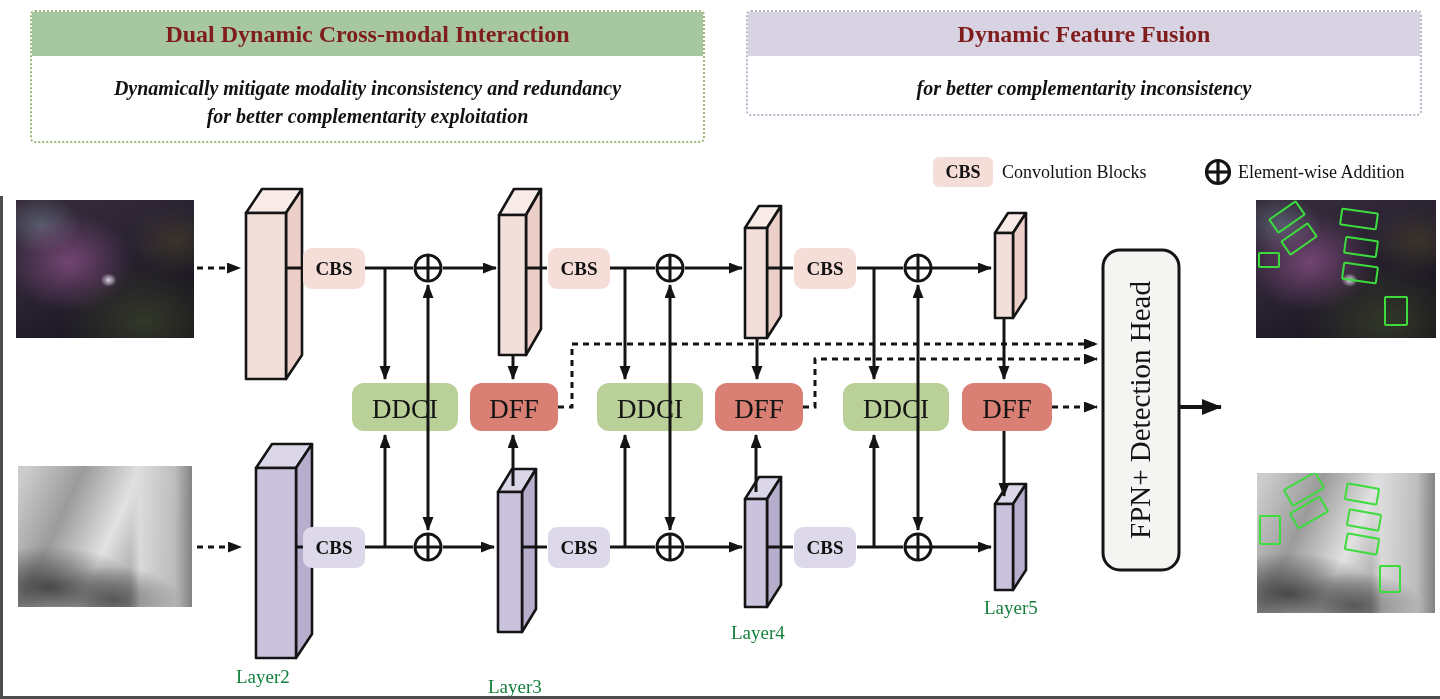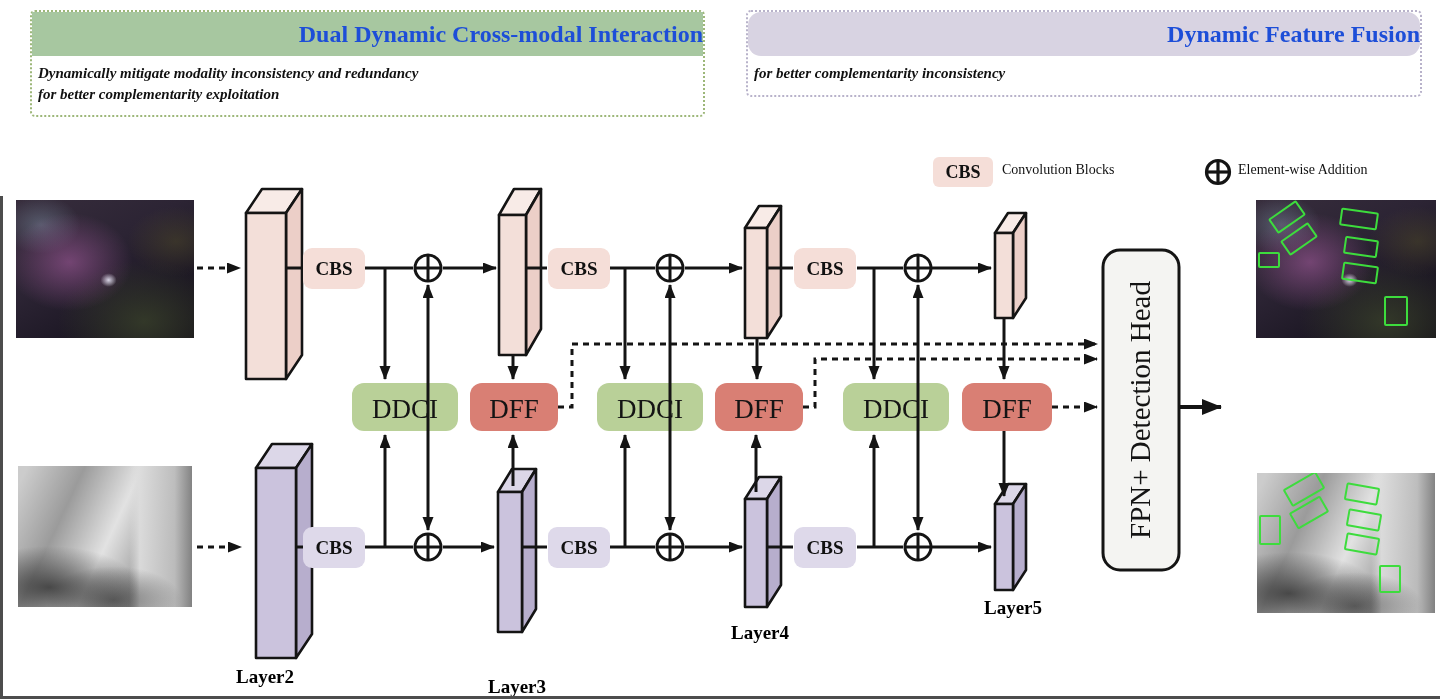--- a/index.html
+++ b/index.html
@@ -2,28 +2,28 @@
 <html><head>
 <meta charset="utf-8">
 <style>
   html,body{margin:0;padding:0;background:#ffffff;}
   #canvas{position:relative;width:1440px;height:699px;background:#ffffff;overflow:hidden;
           font-family:"Liberation Serif",serif;color:#111;}
   
   .panel{position:absolute;top:10px;background:#ffffff;border-radius:5px;}
   .panel-green{left:30px;width:671px;border:2.5px dotted #9db779;}
   .panel-purple{left:746px;width:672px;border:2.5px dotted #b8b2ca;}
-  .panel-header{text-align:right;font-weight:bold;font-size:24px;padding:9px 0 8px;color:#1d4ed8;}
+  .panel-header{text-align:center;font-weight:bold;font-size:24px;padding:9px 0 8px;color:#7f1d1d;}
   .panel-green .panel-header{background:#a7c7a0;}
-  .panel-purple .panel-header{background:#d8d3e2;border-radius:13px;}
-  .panel-body{font-weight:bold;font-style:italic;font-size:15px;line-height:1.38;padding:7px 6px 11px;}
+  .panel-purple .panel-header{background:#d8d3e2;}
+  .panel-body{text-align:center;font-weight:bold;font-style:italic;font-size:20px;line-height:1.38;padding:19px 6px 11px;}
   
   .legend-chip{position:absolute;left:933px;top:157px;width:60px;height:30px;background:#f5ded8;border-radius:6px;
                display:flex;align-items:center;justify-content:center;font-weight:bold;font-size:18px;}
-  .legend-text{position:absolute;font-size:14px;}
+  .legend-text{position:absolute;font-size:18px;}
   
   .cbs{position:absolute;width:62px;height:41px;border-radius:9px;display:flex;align-items:center;justify-content:center;
        font-weight:bold;font-size:19px;}
   .cbs-rgb{background:#f5ded8;}
   .cbs-th{background:#ded9ea;}
   
   .photo{position:absolute;overflow:hidden;}
   .photo-rgb{background:
      radial-gradient(90px 70px at 30% 45%, rgba(158,88,152,0.62), rgba(158,88,152,0) 70%),
      radial-gradient(55px 40px at 14% 18%, rgba(130,150,170,0.45), transparent 72%),
@@ -31,21 +31,21 @@
      radial-gradient(120px 85px at 72% 88%, rgba(55,62,42,0.85), transparent 72%),
      radial-gradient(70px 50px at 90% 30%, rgba(90,85,40,0.4), transparent 70%),
      linear-gradient(150deg,#372d3c 0%,#2c2434 40%,#1d1825 70%,#141019 100%);}
   .photo-th{background:
      radial-gradient(120px 55px at 18% 86%, rgba(45,45,45,0.8), transparent 75%),
      radial-gradient(90px 45px at 55% 95%, rgba(60,60,60,0.7), transparent 75%),
      linear-gradient(90deg, transparent 64%, rgba(220,220,220,0.95) 70%, rgba(190,190,190,0.95) 90%, rgba(130,130,130,0.95) 100%),
      linear-gradient(115deg,#cccccc 4%,#9b9b9b 28%,#e2e2e2 52%,#8f8f8f 78%,#707070 100%);}
   .det{position:absolute;border:2px solid #3ddc3d;border-radius:2px;}
   
-  .layer-label{position:absolute;font-size:19px;color:#000000;font-weight:bold;}
+  .layer-label{position:absolute;font-size:19px;color:#15803d;}
   
   .watermark{position:absolute;left:1070px;top:610px;font-family:"Liberation Sans",sans-serif;
              font-size:43px;color:#b3b1b1;letter-spacing:1px;white-space:nowrap;}
   
   .edge-left{position:absolute;left:0;top:196px;width:3px;height:503px;background:#4d4d4d;}
   .edge-bottom{position:absolute;left:0;top:696px;width:1440px;height:3px;background:#4d4d4d;}
   svg text{font-family:"Liberation Serif",serif;}
 </style>
 </head>
 <body>

